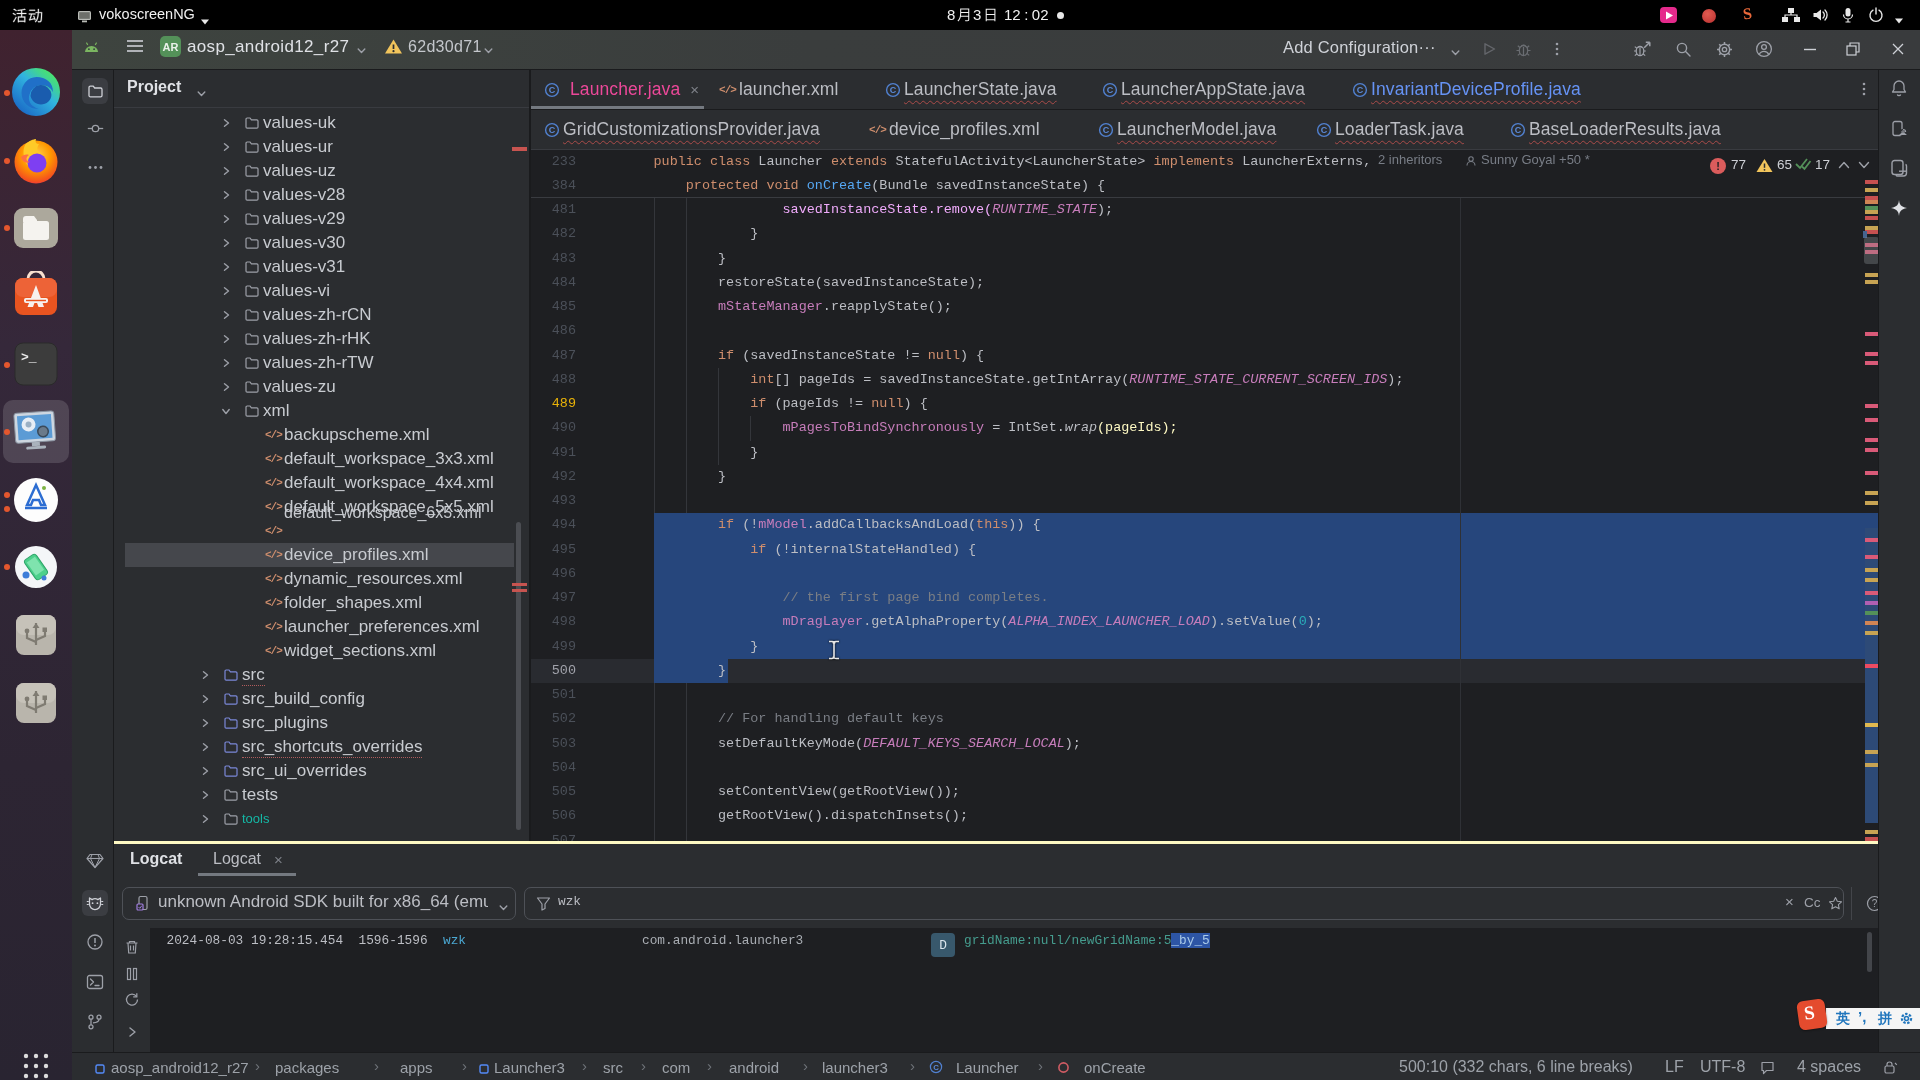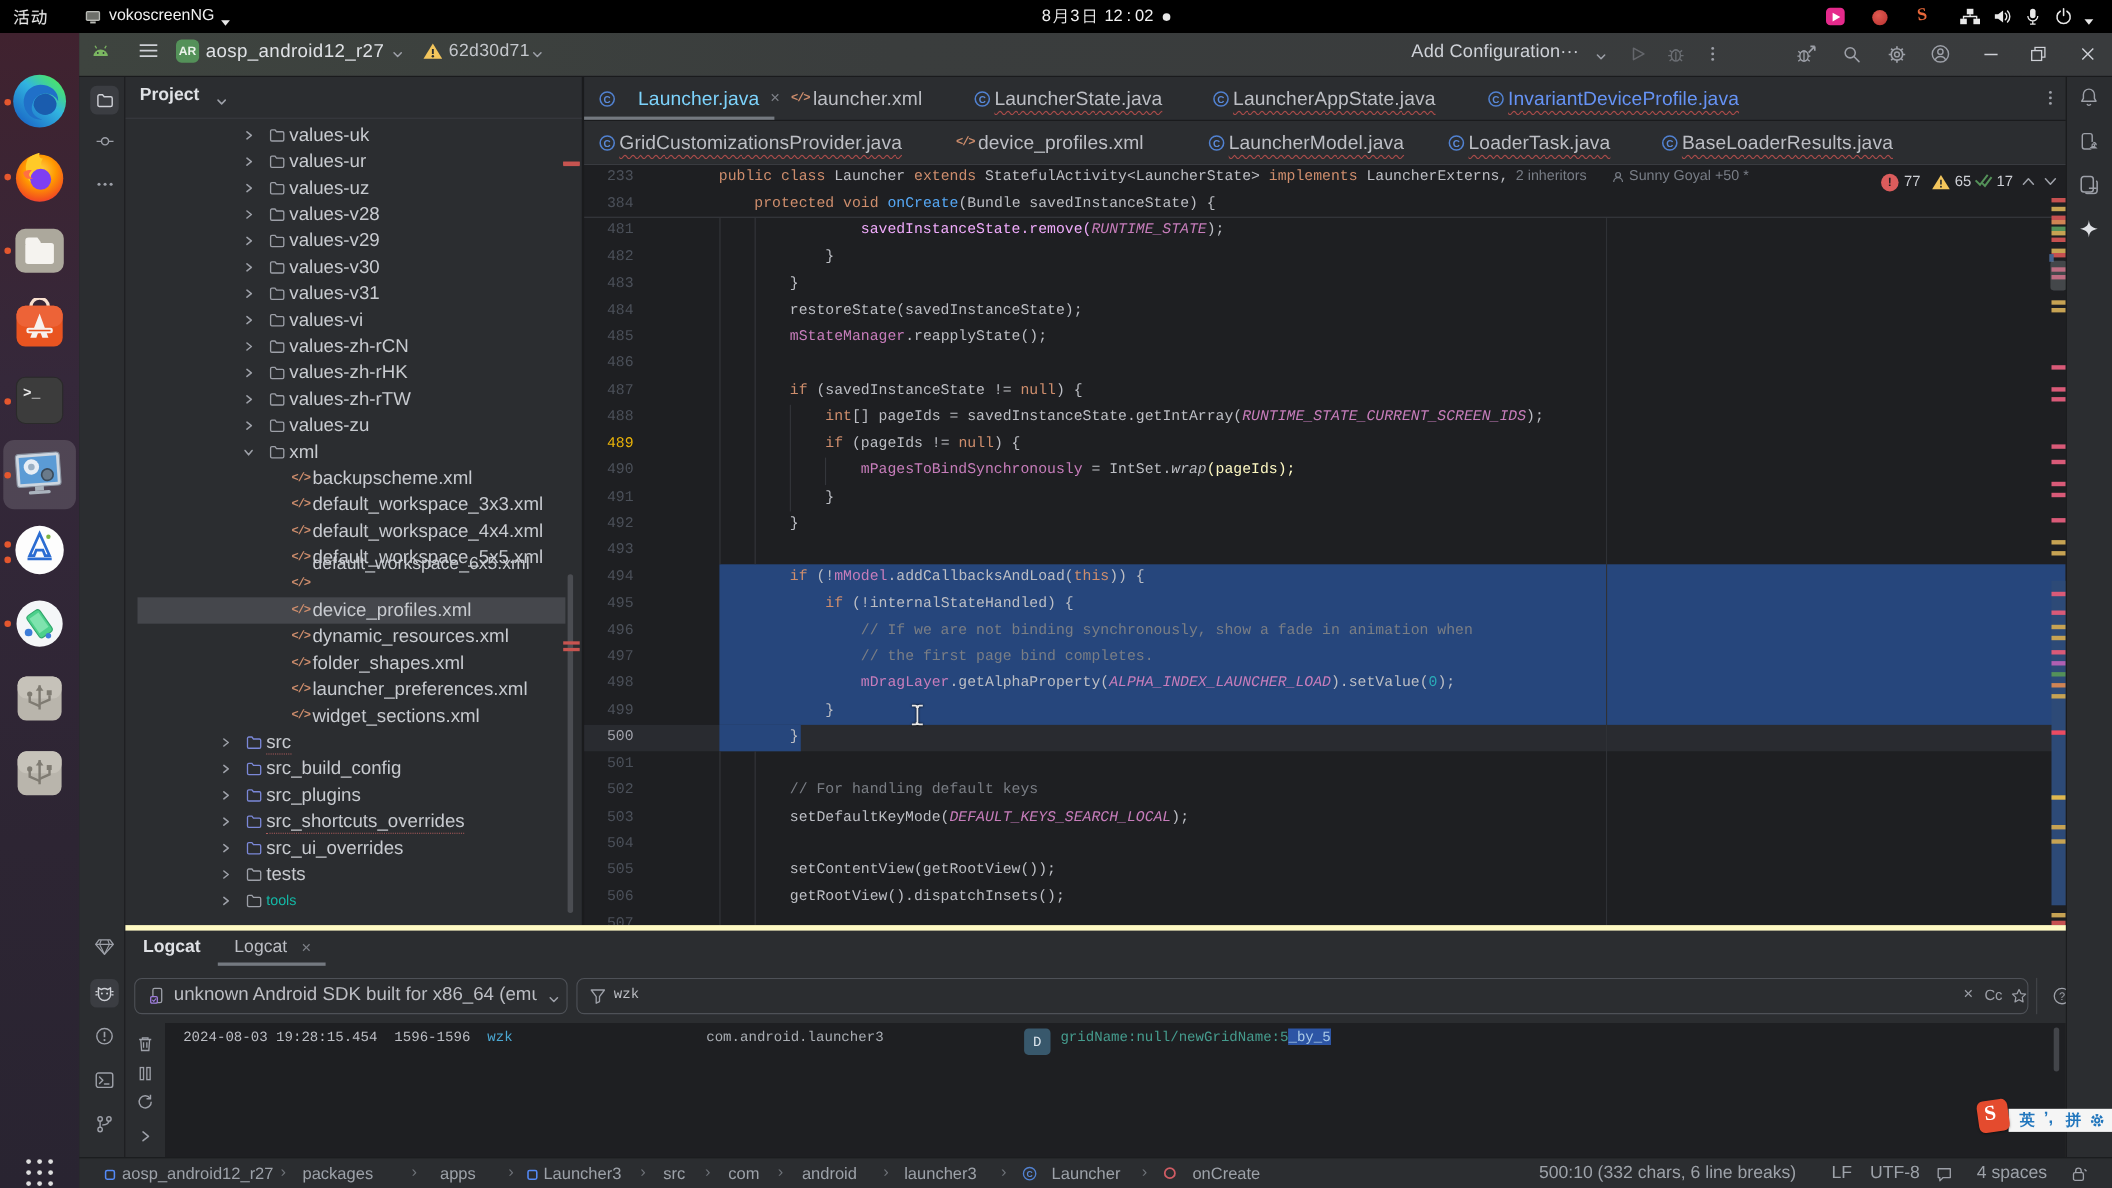--- a/index.html
+++ b/index.html
@@ -586,21 +586,21 @@
 <div class="abs" style="left:529px;top:70px;width:2px;height:771px;background:#1a1b1d"></div>
 
 <div class="abs" style="left:531px;top:70px;width:1347px;height:39px;background:#2b2d30">
     <div style="position:absolute;left:12px;top:0;height:39px;display:flex;align-items:center;font-size:17.5px;letter-spacing:0.1px">
       <span style="width:17px;height:16px;display:inline-flex;align-items:center;justify-content:center">
         <svg width="16" height="16" viewBox="0 0 16 16" style="">
           <circle cx="8" cy="8" r="6.4" fill="none" stroke="#5181d0" stroke-width="1.4"></circle>
           <text x="8" y="11.4" font-size="9" font-weight="bold" fill="#5b8ad8" text-anchor="middle" font-family="Liberation Sans">C</text>
         </svg>
       </span>
-      <span style="margin-left:20px;color:#7dd3fc;white-space:nowrap">Launcher.java</span>
+      <span style="margin-left:10px;color:#ec4899;white-space:nowrap">Launcher.java</span>
       <span style="margin-left:10px;color:#7e8188;font-size:15px;line-height:1">×</span>
     </div>
     <div style="position:absolute;left:188px;top:0;height:39px;display:flex;align-items:center;font-size:17.5px;letter-spacing:0.1px">
       <span style="width:17px;height:16px;display:inline-flex;align-items:center;justify-content:center">
         <span style="font-family:Liberation Mono,monospace;font-size:11px;font-weight:bold;color:#cf8e6d;letter-spacing:-1px">&lt;/&gt;</span>
       </span>
       <span style="margin-left:3px;color:#bcbec4;white-space:nowrap">launcher.xml</span>
     </div>
     <div style="position:absolute;left:353px;top:0;height:39px;display:flex;align-items:center;font-size:17.5px;letter-spacing:0.1px">
       <span style="width:17px;height:16px;display:inline-flex;align-items:center;justify-content:center">
@@ -720,21 +720,20 @@
     <div class="gnum" style="top:290.50px;color:#4b5059">491</div>
     <pre class="cl" style="top:290.50px"><span style="color:#bcbec4">            }</span></pre>
     <div class="gnum" style="top:314.75px;color:#4b5059">492</div>
     <pre class="cl" style="top:314.75px"><span style="color:#bcbec4">        }</span></pre>
     <div class="gnum" style="top:339.00px;color:#4b5059">493</div>
     <div class="gnum" style="top:363.25px;color:#4b5059">494</div>
     <pre class="cl" style="top:363.25px"><span style="color:#bcbec4">        </span><span style="color:#cf8e6d">if</span><span style="color:#bcbec4"> (!</span><span style="color:#c77dbb">mModel</span><span style="color:#bcbec4">.addCallbacksAndLoad(</span><span style="color:#cf8e6d">this</span><span style="color:#bcbec4">)) {</span></pre>
     <div class="gnum" style="top:387.50px;color:#4b5059">495</div>
     <pre class="cl" style="top:387.50px"><span style="color:#bcbec4">            </span><span style="color:#cf8e6d">if</span><span style="color:#bcbec4"> (!internalStateHandled) {</span></pre>
     <div class="gnum" style="top:411.75px;color:#4b5059">496</div>
-    <pre class="cl" style="top:411.75px"><span style="color:#bcbec4">                </span><span style="color:#7a7e85">// If we are not binding synchronously, show a fade in animation when</span></pre>
     <div class="gnum" style="top:436.00px;color:#4b5059">497</div>
     <pre class="cl" style="top:436.00px"><span style="color:#bcbec4">                </span><span style="color:#7a7e85">// the first page bind completes.</span></pre>
     <div class="gnum" style="top:460.25px;color:#4b5059">498</div>
     <pre class="cl" style="top:460.25px"><span style="color:#bcbec4">                </span><span style="color:#c77dbb">mDragLayer</span><span style="color:#bcbec4">.getAlphaProperty(</span><span style="color:#c77dbb;font-style:italic">ALPHA_INDEX_LAUNCHER_LOAD</span><span style="color:#bcbec4">).setValue(</span><span style="color:#2aacb8">0</span><span style="color:#bcbec4">);</span></pre>
     <div class="gnum" style="top:484.50px;color:#4b5059">499</div>
     <pre class="cl" style="top:484.50px"><span style="color:#bcbec4">            }</span></pre>
     <div class="gnum" style="top:508.75px;color:#a1a3ab">500</div>
     <pre class="cl" style="top:508.75px"><span style="color:#bcbec4">        }</span></pre>
     <div class="gnum" style="top:533.00px;color:#4b5059">501</div>
     <div class="gnum" style="top:557.25px;color:#4b5059">502</div>
@@ -840,21 +839,21 @@
     </svg></div>
 <div style="position:absolute;left:1890px;top:159px;"><svg width="18" height="18" viewBox="0 0 18 18" style="">
       <rect x="2" y="1.5" width="11" height="14" rx="2.5" fill="none" stroke="#9da0a8" stroke-width="1.4"></rect>
       <path d="M15.5 5.5 q1 .3 1 1.5 v7 q0 3-3 3 h-6 q-1.2 0-1.5-1" fill="none" stroke="#9da0a8" stroke-width="1.4"></path>
       <line x1="9" y1="12.2" x2="16" y2="12.2" stroke="#9da0a8" stroke-width="1.4"></line>
     </svg></div>
 <div style="position:absolute;left:1890px;top:199px;"><svg width="18" height="18" viewBox="0 0 18 18" style="">
       <path d="M9 1 C9.5 5.5 10.5 7.5 17 9 C10.5 10.5 9.5 12.5 9 17 C8.5 12.5 7.5 10.5 1 9 C7.5 7.5 8.5 5.5 9 1 Z" fill="#dfe1e5"></path>
     </svg></div>
 
-<div class="abs" style="left:114px;top:841px;width:1764px;height:211px;background:#2b2d30;border-top:5px solid #fef9c3;overflow:hidden">
+<div class="abs" style="left:114px;top:841px;width:1764px;height:211px;background:#2b2d30;border-top:3px solid #fef9c3;overflow:hidden">
     <div style="position:absolute;left:16px;top:6px;font-size:16px;font-weight:bold;color:#dfe1e5">Logcat</div>
     <div style="position:absolute;left:99px;top:6px;font-size:16px;color:#bcbec4">Logcat</div>
     <div style="position:absolute;left:160px;top:7px;font-size:15px;color:#7e8188">×</div>
     <div style="position:absolute;left:84px;top:29px;width:98px;height:3px;background:#747980"></div>
     <div style="position:absolute;left:8px;top:43px;width:394px;height:33px;border:1px solid #4e5157;border-radius:7px"></div>
     <div style="position:absolute;left:21px;top:51px;"><svg width="16" height="16" viewBox="0 0 16 16" style="">
         <rect x="4" y="1.5" width="8" height="13" rx="1.5" fill="none" stroke="#9da0a8" stroke-width="1.2"></rect>
         <rect x="2" y="9" width="6" height="6" rx="1" fill="#2b2d30" stroke="#9f7ddd" stroke-width="1.2"></rect>
         <path d="M3.5 12 l1.3 1.3 2-2.6" fill="none" stroke="#9f7ddd" stroke-width="1"></path>
       </svg></div>

